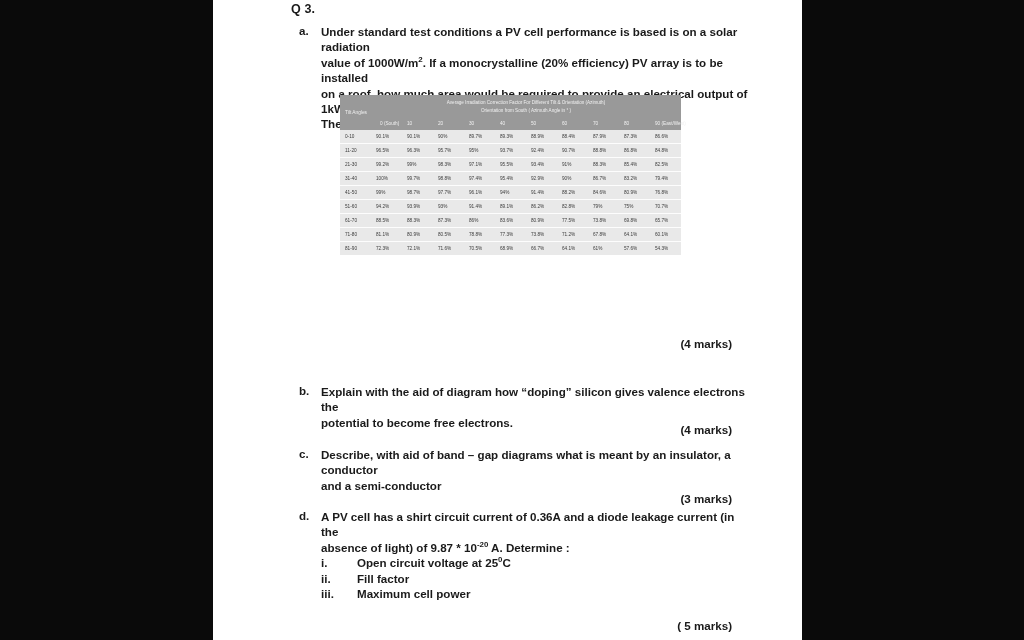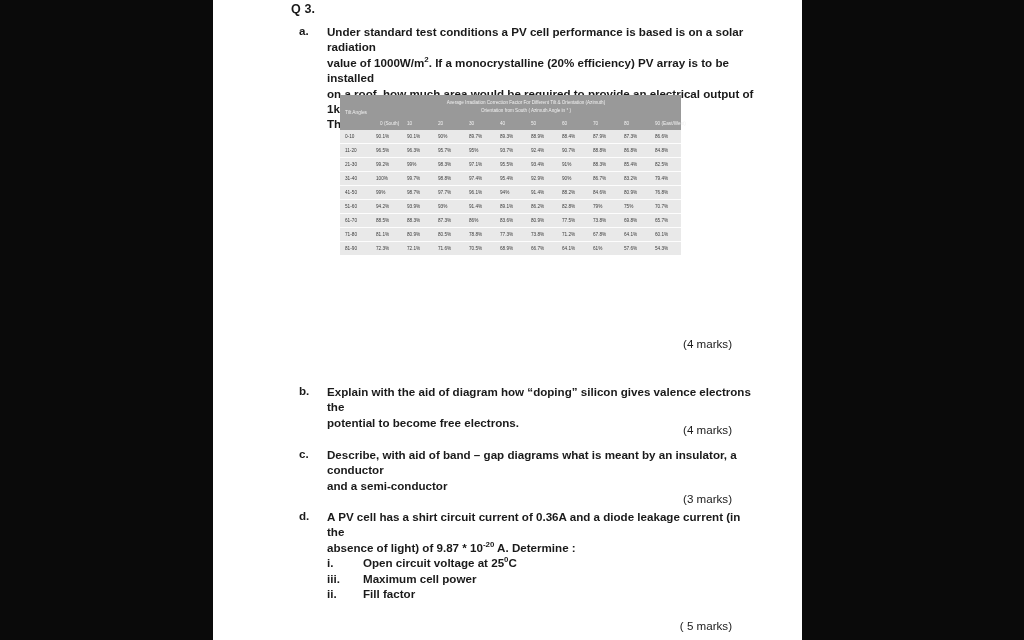--- a/index.html
+++ b/index.html
@@ -48,31 +48,30 @@
     font-size: 11.6px;
     font-weight: bold;
     color: #1a1a1a;
     padding-top: 0px;
   }
   .part-body {
     font-size: 11.6px;
     font-weight: bold;
     line-height: 15.4px;
     color: #1a1a1a;
-    margin-left: 6px;
   }
   sup {
     font-size: 0.68em;
     vertical-align: super;
     line-height: 0;
   }
   .marks {
     position: absolute;
     font-size: 11.6px;
-    font-weight: normal;
+    font-weight: bold;
     color: #1a1a1a;
     text-align: right;
   }
 
   
   #tilt-table {
     position: absolute;
     left: 127px;
     top: 95px;
     width: 341px;
@@ -355,26 +354,26 @@
       <div class="part-marker">d.</div>
       <div class="part-body">
         <span>A PV cell has a shirt circuit current of 0.36A and a diode leakage current (in the</span><br>
         <span>absence of light) of 9.87 * 10</span><sup>-20</sup><span> A.    Determine :</span>
         <ul class="sublist" id="d-sublist">
             <li>
               <span class="roman">i.</span>
               <span>Open circuit voltage at 25<sup>0</sup>C</span>
             </li>
             <li>
+              <span class="roman">ii.</span>
+              <span>Fill factor</span>
+            </li>
+            <li>
               <span class="roman">iii.</span>
               <span>Maximum cell power</span>
-            </li>
-            <li>
-              <span class="roman">ii.</span>
-              <span>Fill factor</span>
             </li>
           </ul>
       </div>
     </div>
 
 
     <div class="marks" style="left:300px; top:619px; width:219px;">( 5 marks)</div>
 
   </div>
 </div>

